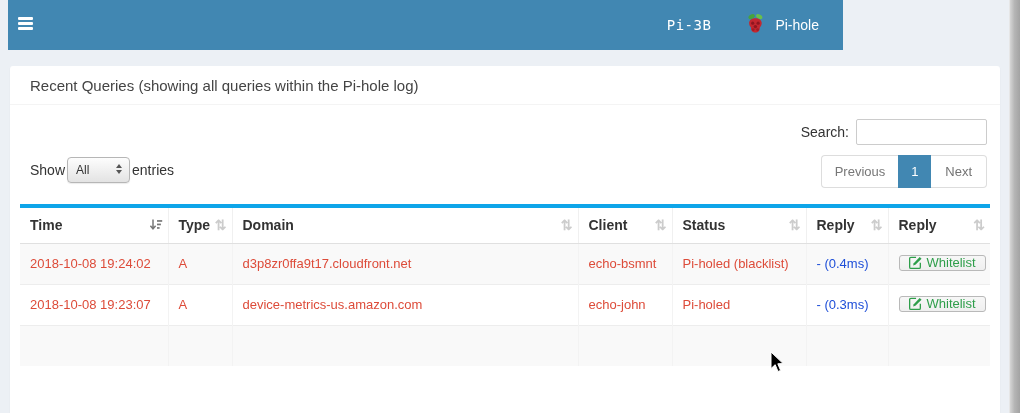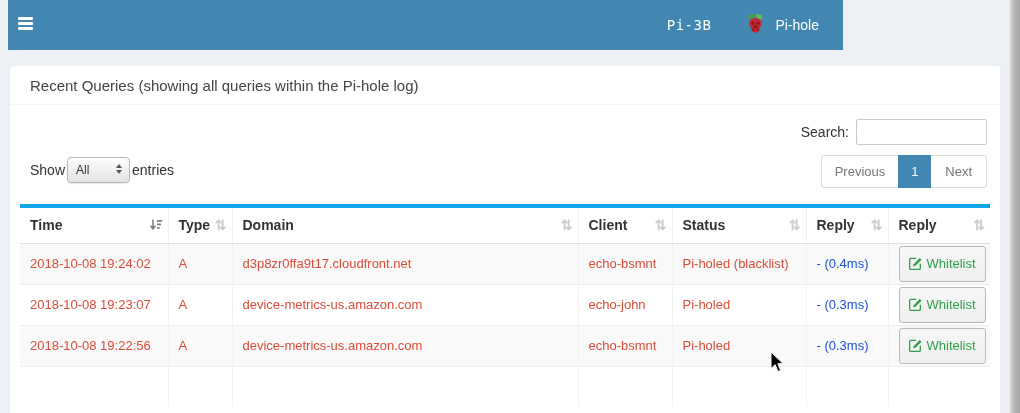--- a/index.html
+++ b/index.html
@@ -62,21 +62,21 @@
   .sort-unsorted{position:absolute;right:5px;top:50%;transform:translateY(-50%);color:#ccc;font-size:14px;}
   .sort-sorted{position:absolute;right:5px;top:50%;transform:translateY(-50%);display:none;line-height:0;}
   th.sorted .sort-sorted{display:block;}
   tbody td{height:41px;padding:0 10px;font-size:13px;border-top:1px solid #ededed;border-right:1px solid #f3f3f3;}
   tbody td:last-child{border-right:none;}
   tbody tr:nth-child(odd) td{background:#f9f9f9;}
   tbody tr:nth-child(even) td{background:#fff;}
   td.red{color:var(--danger);}
   td.dark{color:#1d4ed8;}
   td.action-cell{text-align:center;}
-  .wl-btn{display:inline-flex;align-items:center;gap:5px;padding:3px 9px;height:36px;
+  .wl-btn{display:inline-flex;align-items:center;gap:5px;padding:3px 9px;height:16px;
     background:linear-gradient(#f7f7f7,#efefef);border:1px solid #b9b9b9;border-radius:3px;
     color:var(--success);font-size:13px;font-family:"Liberation Sans",sans-serif;cursor:pointer;}
   .wl-btn svg{flex:none;}
 
   
   .cursor{position:absolute;left:770px;top:351px;z-index:50;pointer-events:none;}
 </style>
 </head>
 <body>
 
@@ -230,37 +230,20 @@
       <button class="wl-btn">
         <svg width="13" height="13" viewBox="0 0 14 14">
           <path d="M12.2 7.3V12a1.3 1.3 0 0 1-1.3 1.3H2A1.3 1.3 0 0 1 .7 12V2.8A1.3 1.3 0 0 1 2 1.5h5.6" fill="none" stroke="#2e9e4a" stroke-width="1.4"></path>
           <path d="M5.1 7.7 11.5 1l2 1.9-6.6 6.6-2.5.7z" fill="#2e9e4a"></path>
         </svg>
         <span>Whitelist</span>
       </button>
     </td>
   </tr>
 
-  <tr>
-    <td class="red">2018-10-08 19:22:56</td>
-    <td class="red">A</td>
-    <td class="red">device-metrics-us.amazon.com</td>
-    <td class="red">echo-bsmnt</td>
-    <td class="red">Pi-holed</td>
-    <td class="dark">- (0.3ms)</td>
-    <td class="action-cell">
-      <button class="wl-btn">
-        <svg width="13" height="13" viewBox="0 0 14 14">
-          <path d="M12.2 7.3V12a1.3 1.3 0 0 1-1.3 1.3H2A1.3 1.3 0 0 1 .7 12V2.8A1.3 1.3 0 0 1 2 1.5h5.6" fill="none" stroke="#2e9e4a" stroke-width="1.4"></path>
-          <path d="M5.1 7.7 11.5 1l2 1.9-6.6 6.6-2.5.7z" fill="#2e9e4a"></path>
-        </svg>
-        <span>Whitelist</span>
-      </button>
-    </td>
-  </tr>
 
 <tr>
               <td></td>
               <td></td>
               <td></td>
               <td></td>
               <td></td>
               <td></td>
               <td></td>
             </tr>

